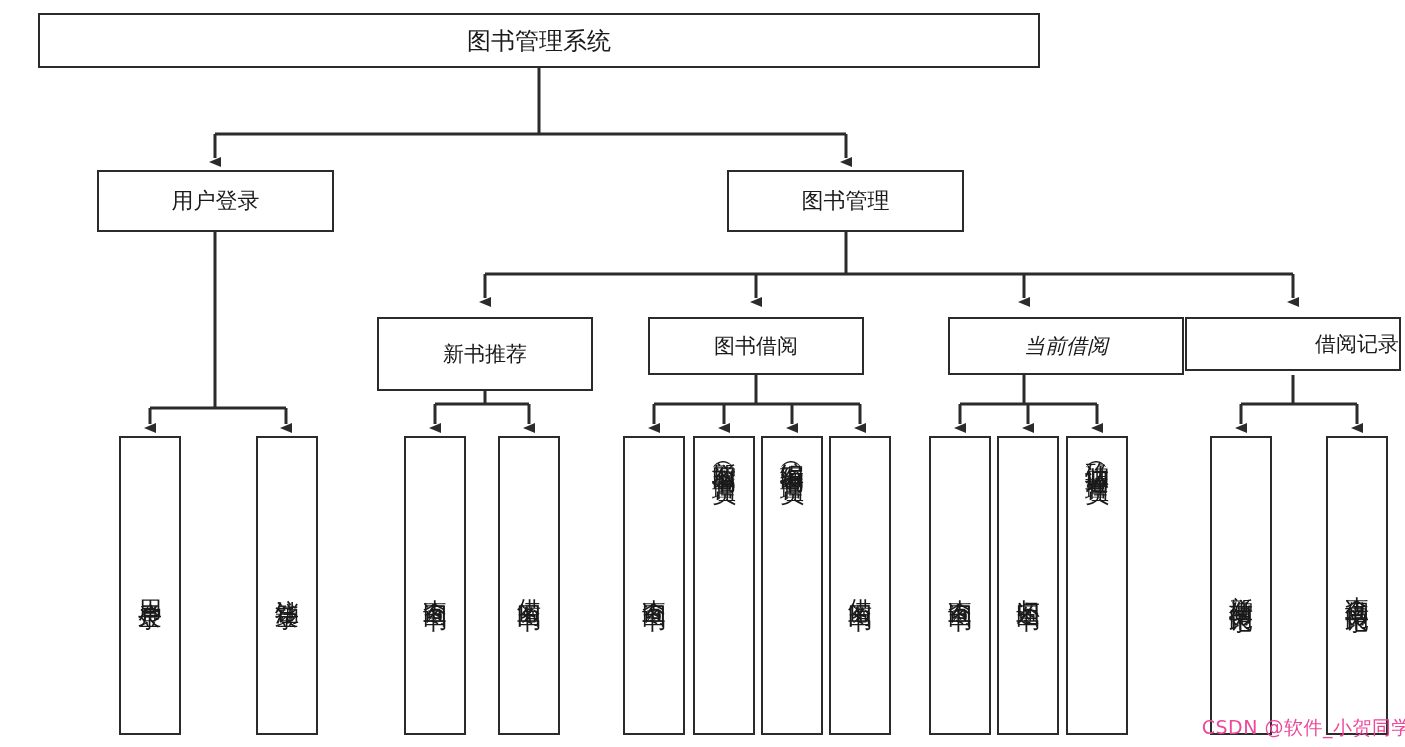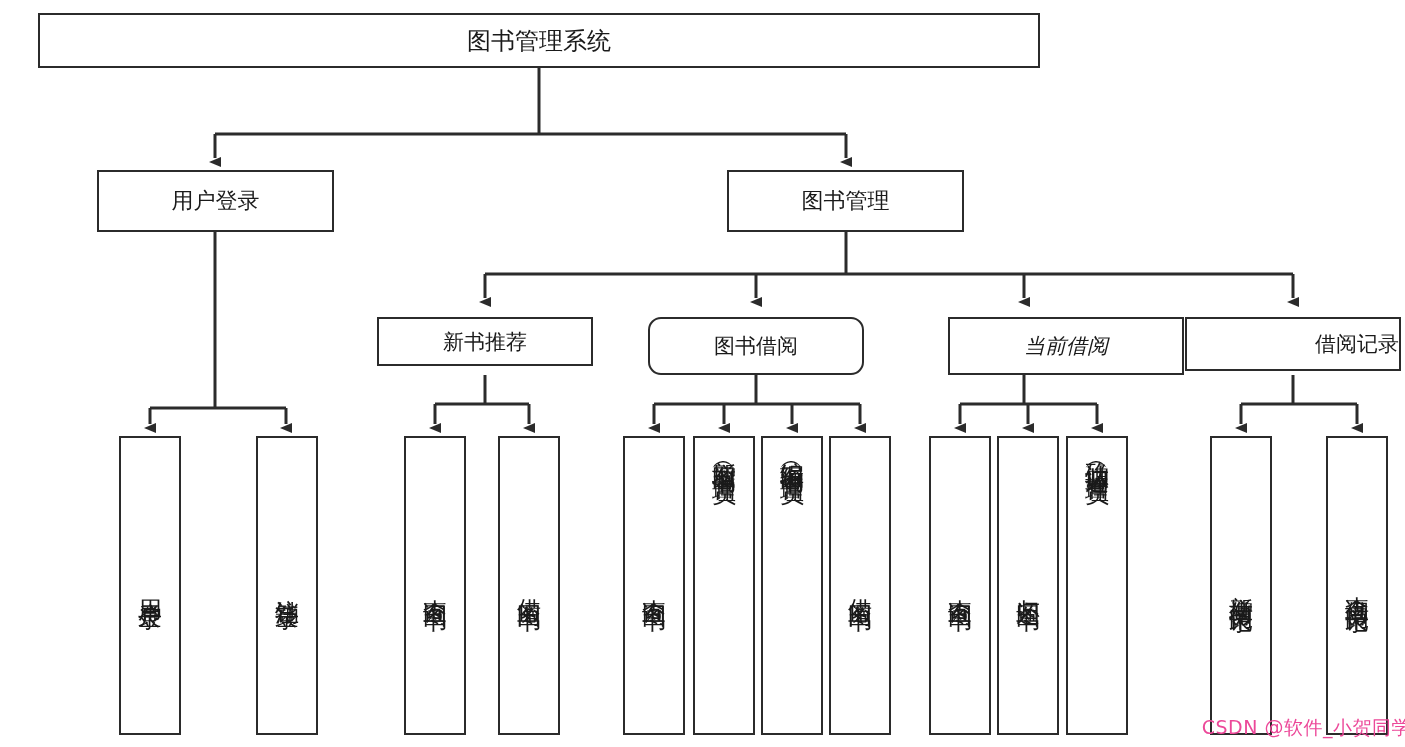--- a/index.html
+++ b/index.html
@@ -124,24 +124,24 @@
     <span>图书管理系统</span>
   </div>
 
   <div class="node level1" style="left:81px; top:170px; width:237px; height:62px;">
     <span>用户登录</span>
   </div>
   <div class="node level1" style="left:711px; top:170px; width:237px; height:62px;">
     <span>图书管理</span>
   </div>
 
-  <div class="node level2" style="left:361px; top:317px; width:216px; height:49px;">
+  <div class="node level2" style="left:361px; top:317px; width:216px; height:74px;">
     <span>新书推荐</span>
   </div>
-  <div class="node level2" style="left:632px; top:317px; width:216px; height:58px;border-radius:13px;">
+  <div class="node level2" style="left:632px; top:317px; width:216px; height:58px;">
     <span>图书借阅</span>
   </div>
   <div class="node level2" style="left:932px; top:317px; width:236px; height:58px;font-style:italic;">
     <span>当前借阅</span>
   </div>
   <div class="node level2" style="left:1169px; top:317px; width:216px; height:54px;justify-content:flex-end;">
     <span>借阅记录</span>
   </div>
 
   <div class="node leaf center" style="left:103px; top:436px; width:62px; height:299px;">

